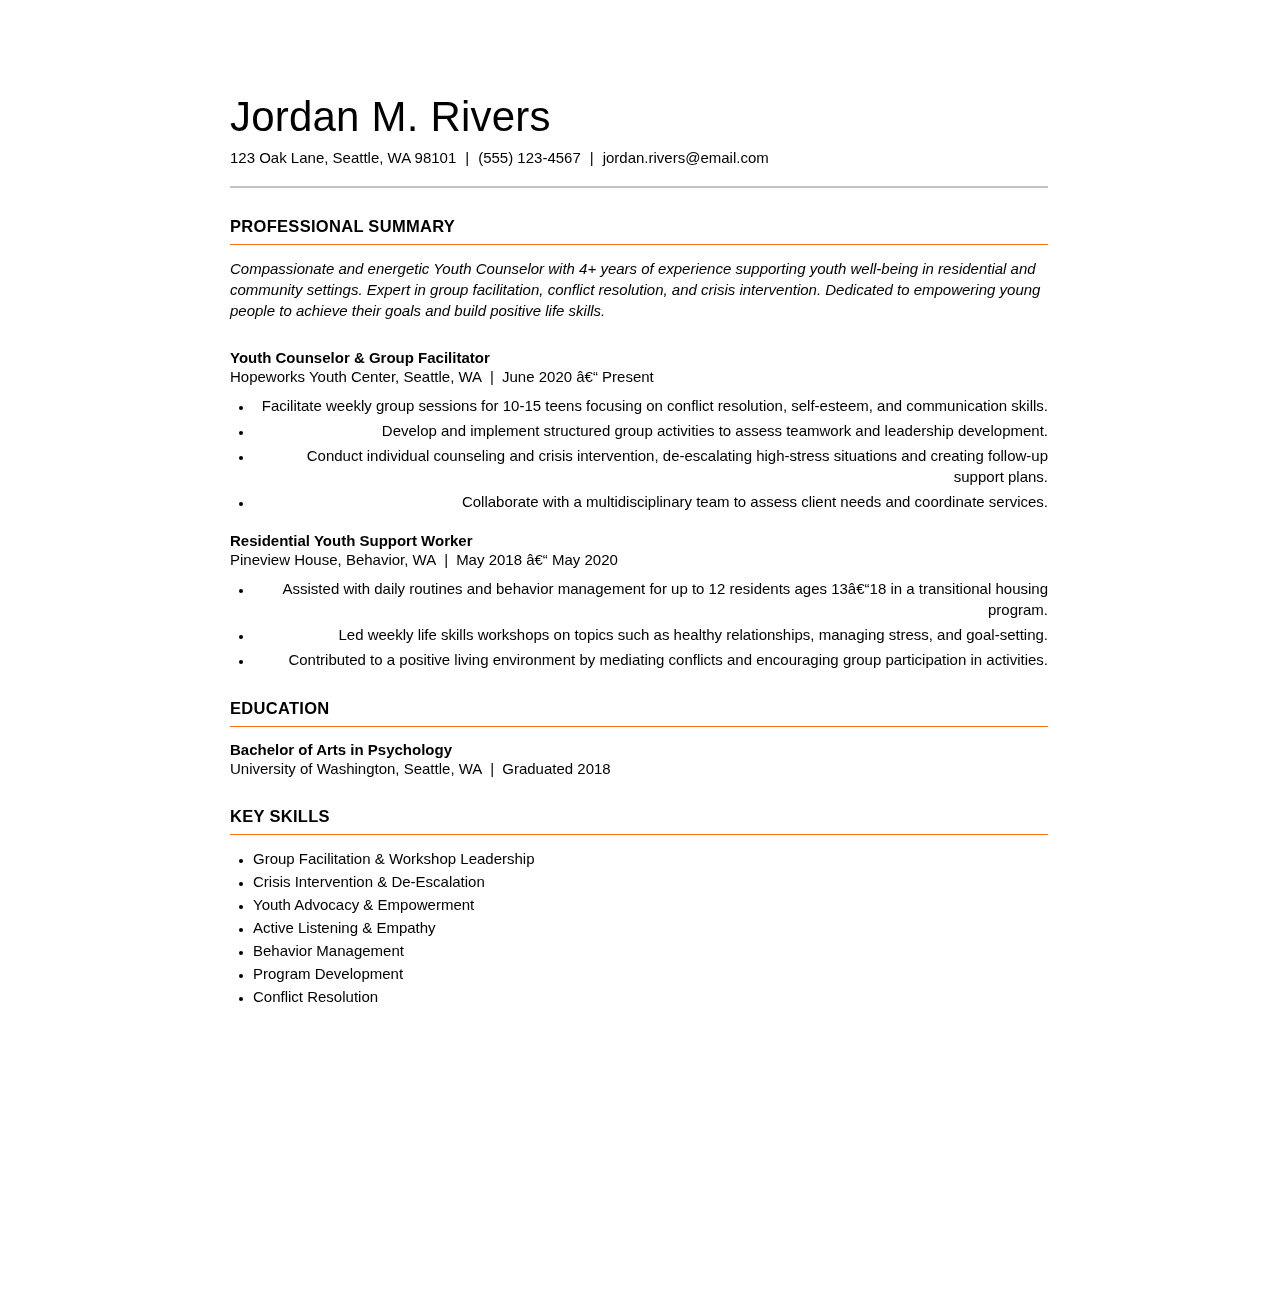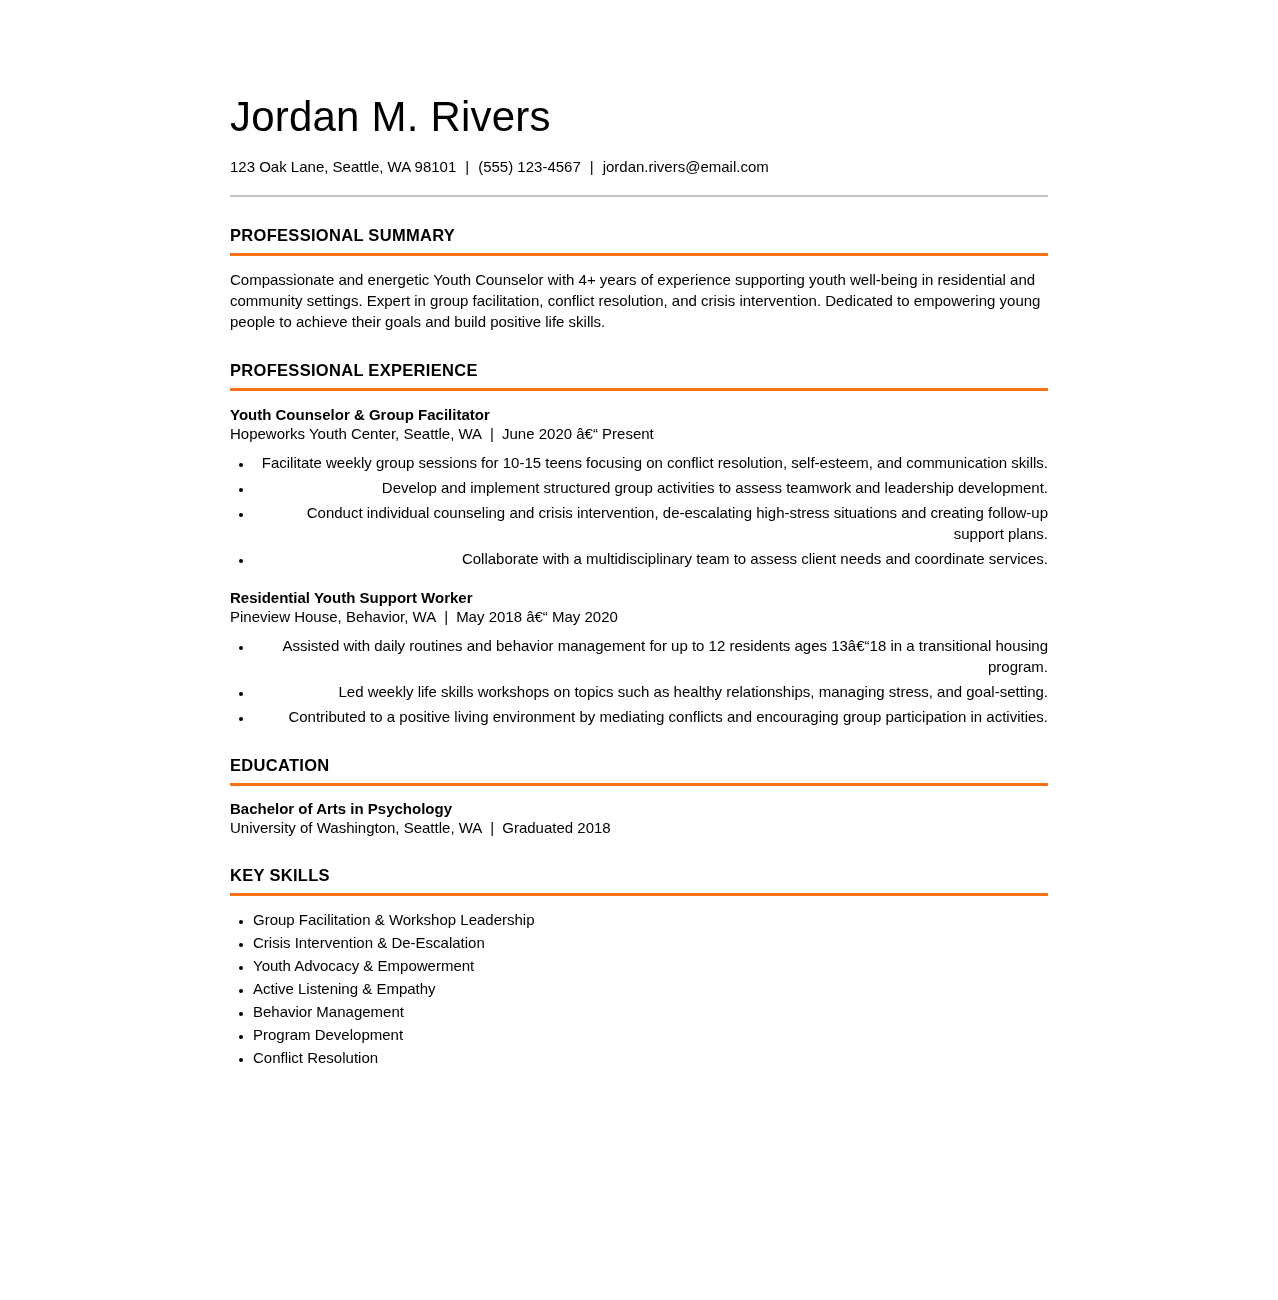--- a/index.html
+++ b/index.html
@@ -15,21 +15,21 @@
     padding-top: 97px;
     padding-bottom: 120px;
   }
   .candidate-name {
     font-size: 42px;
     font-weight: normal;
     line-height: 39px;
     letter-spacing: 0.2px;
   }
   .contact-line {
-    margin-top: 20px;
+    margin-top: 11px;
     font-size: 15px;
     line-height: 21px;
   }
   .contact-line .pipe {
     display: inline-block;
     margin: 0 9px;
   }
   .top-rule {
     border: none;
     border-top: 2px solid #c3c3c3;
@@ -37,26 +37,27 @@
   }
   .section {
     margin-top: 28px;
   }
   .section-title {
     font-size: 16.5px;
     font-weight: bold;
     letter-spacing: 0.3px;
     line-height: 20px;
     padding-bottom: 8px;
-    border-bottom: 3px solid #f97316;
+    border-bottom: 1px solid #f97316;
   }
   .summary-text {
     margin-top: 13px;
     font-size: 15px;
     line-height: 21px;
+    font-style: italic;
   }
   .job {
     margin-top: 15px;
   }
   .job + .job {
     margin-top: 20px;
   }
   .job-title, .degree-title {
     font-size: 15px;
     font-weight: bold;
@@ -113,21 +114,20 @@
     </div>
     <hr class="top-rule">
   </div>
 
   <div class="section">
     <div class="section-title">PROFESSIONAL SUMMARY</div>
     <div class="summary-text">Compassionate and energetic Youth Counselor with 4+ years of experience supporting youth well-being in residential and community settings. Expert in group facilitation, conflict resolution, and crisis intervention. Dedicated to empowering young people to achieve their goals and build positive life skills.</div>
   </div>
 
   <div class="section">
-    <div class="section-title">PROFESSIONAL EXPERIENCE</div>
 
     <div class="job">
       <div class="job-title">Youth Counselor &amp; Group Facilitator</div>
       <div class="meta-line">
         <span>Hopeworks Youth Center, Seattle, WA</span><span class="pipe">|</span><span>June 2020 â€“ Present</span>
       </div>
       <ul class="bullets">
         <li>Facilitate weekly group sessions for 10-15 teens focusing on conflict resolution, self-esteem, and communication skills.</li>
         <li>Develop and implement structured group activities to assess teamwork and leadership development.</li>
         <li>Conduct individual counseling and crisis intervention, de-escalating high-stress situations and creating follow-up support plans.</li>

